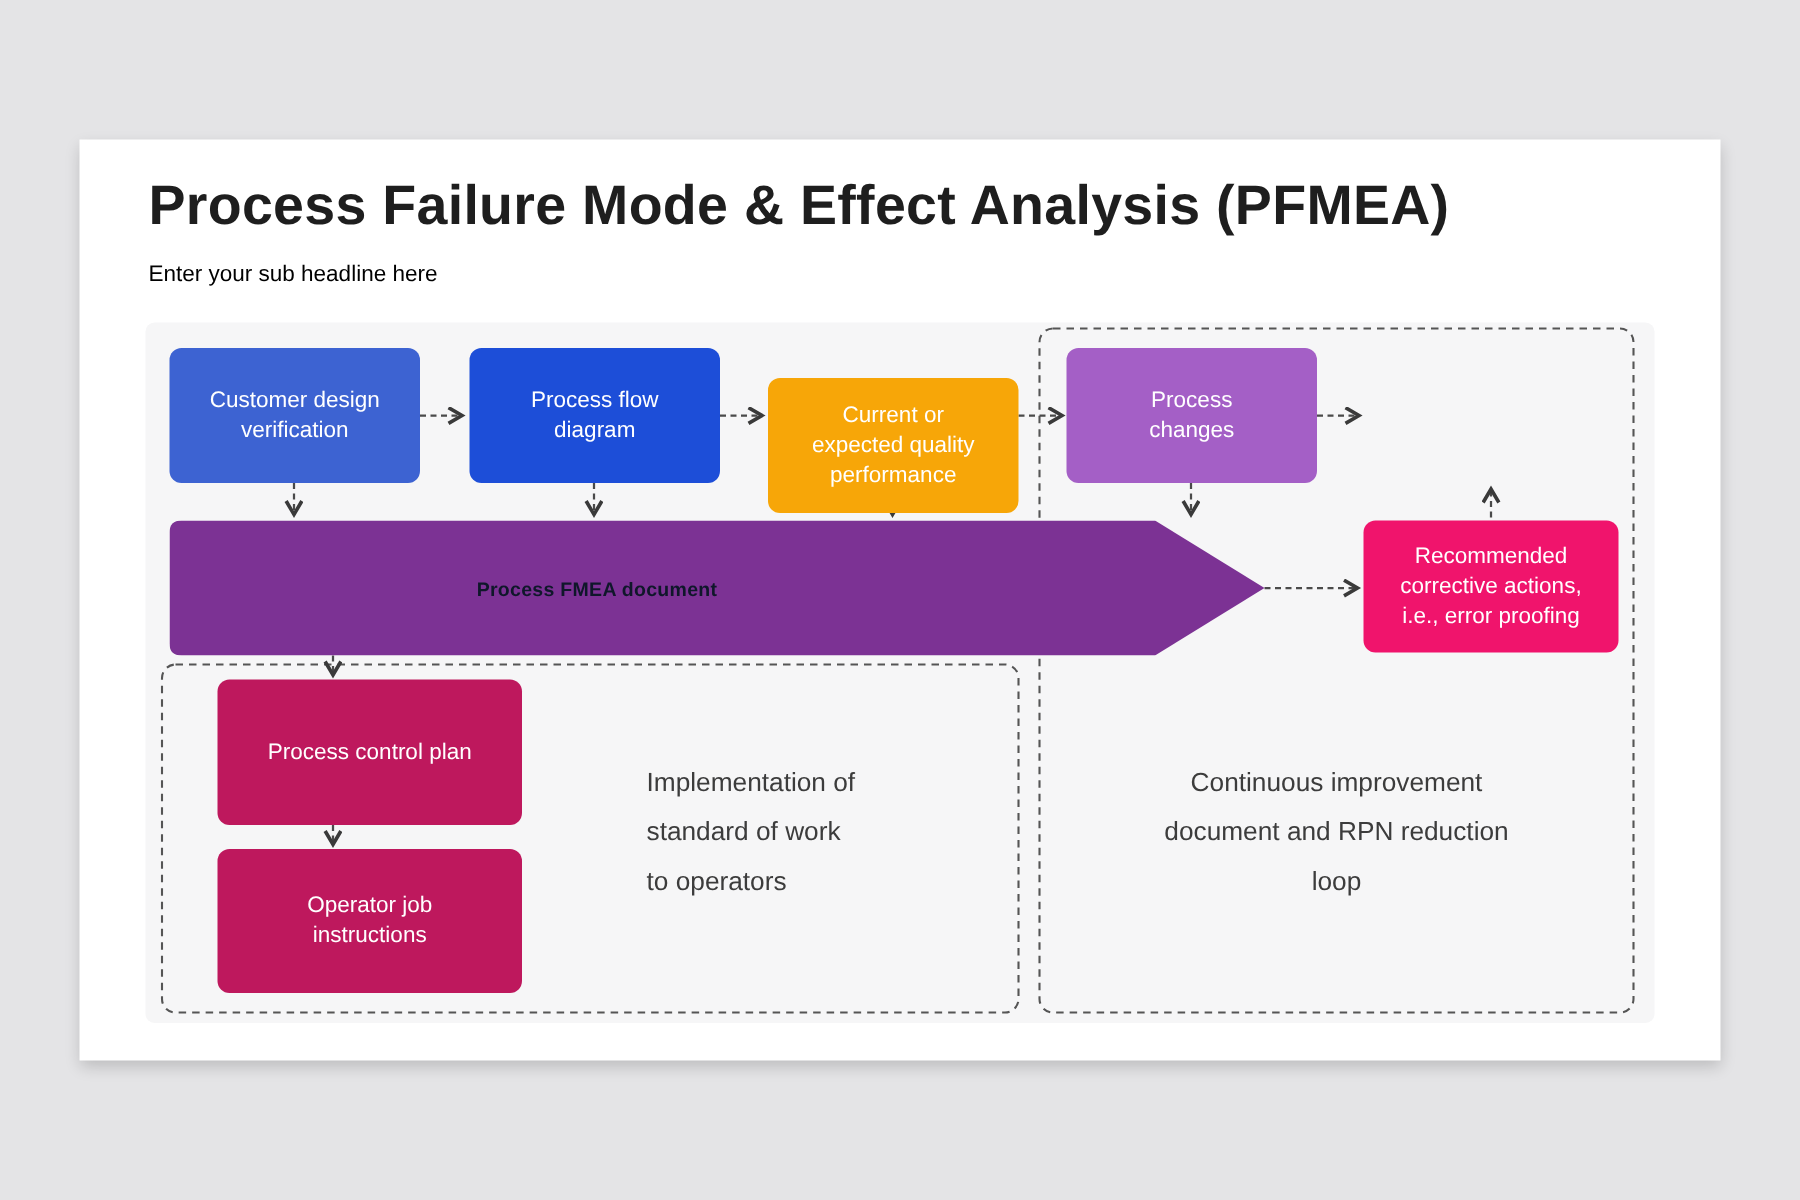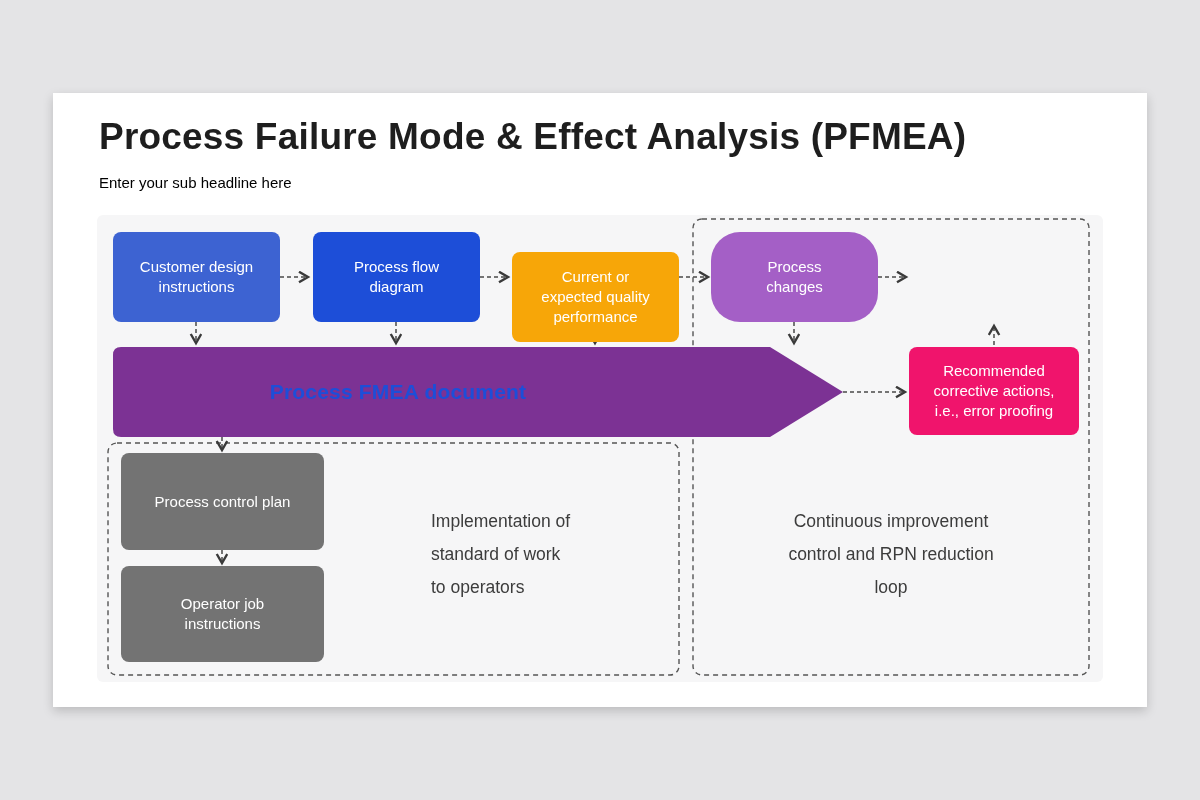--- a/index.html
+++ b/index.html
@@ -28,30 +28,30 @@
     background:#F6F6F7;border-radius:6px;
   }
   .overlay{position:absolute;left:0;top:0;}
   .box{
     position:absolute;border-radius:8px;color:#FFFFFF;
     display:flex;align-items:center;justify-content:center;text-align:center;
     font-size:15px;line-height:20px;font-weight:500;
     box-sizing:border-box;padding:6px 22px;
   }
   .b-blue{background:#3D63D2;}
-  .b-blue2{background:#737373;}
+  .b-blue2{background:#be185d;margin-left:24px;}
   .b-cyan{background:#1d4ed8;}
   .b-orange{background:#F7A608;margin-top:20px;}
   .b-orchid{background:#A45FC6;}
   .b-pink{background:#F0146C;}
   .chevron{position:absolute;left:16px;top:132px;width:730px;height:90px;}
   .chevron-label{
     position:absolute;left:0;top:0;width:570px;height:90px;
     display:flex;align-items:center;justify-content:center;
-    color:#1d4ed8;font-size:21px;font-weight:700;letter-spacing:0.2px;
+    color:#0f172a;font-size:13px;font-weight:700;letter-spacing:0.2px;
   }
   .note{
     position:absolute;font-size:17.5px;color:#3C3C3C;line-height:33px;font-weight:400;
   }
   .note-left{left:334px;top:290px;text-align:left;}
   .note-right{left:596px;top:290px;width:396px;text-align:center;}
 </style>
 </head>
 <body>
 
@@ -83,29 +83,29 @@
 
       <path d="M746,177 H808" fill="none" stroke="#4A4A4A" stroke-width="1.5" stroke-dasharray="4 3" marker-end="url(#ah-r)"></path>
 
       <path d="M897,130 V111" fill="none" stroke="#4A4A4A" stroke-width="1.5" stroke-dasharray="4 3" marker-end="url(#ah-r)"></path>
 
       <path d="M125,222 V235" fill="none" stroke="#4A4A4A" stroke-width="1.5" stroke-dasharray="4 3" marker-end="url(#ah-r)"></path>
       <path d="M125,335 V348" fill="none" stroke="#4A4A4A" stroke-width="1.5" stroke-dasharray="4 3" marker-end="url(#ah-r)"></path>
     </svg>
 
     <div class="box b-blue" style="left:16px;top:17px;width:167px;height:90px;">
-      <span>Customer design instructions</span>
+      <span>Customer design verification</span>
     </div>
     <div class="box b-cyan" style="left:216px;top:17px;width:167px;height:90px;">
       <span>Process flow diagram</span>
     </div>
     <div class="box b-orange" style="left:415px;top:17px;width:167px;height:90px;">
       <span>Current or expected quality performance</span>
     </div>
-    <div class="box b-orchid" style="left:614px;top:17px;width:167px;height:90px;padding:6px 34px;border-radius:29px;">
+    <div class="box b-orchid" style="left:614px;top:17px;width:167px;height:90px;padding:6px 34px;">
       <span>Process changes</span>
     </div>
 
     <div class="chevron">
       <svg width="730" height="90" viewBox="0 0 730 90">
         <path d="M8,0 H657 L730,45 L657,90 H8 Q0,90 0,82 V8 Q0,0 8,0 Z" fill="#7C3294"></path>
       </svg>
       <div class="chevron-label">Process FMEA document</div>
     </div>
 
@@ -120,18 +120,18 @@
       <span>Operator job instructions</span>
     </div>
 
     <div class="note note-left">
       <div>Implementation of</div>
       <div>standard of work</div>
       <div>to operators</div>
     </div>
     <div class="note note-right">
       <div>Continuous improvement</div>
-      <div>control and RPN reduction</div>
+      <div>document and RPN reduction</div>
       <div>loop</div>
     </div>
 
   </div>
 </div>
 
 </body></html>

